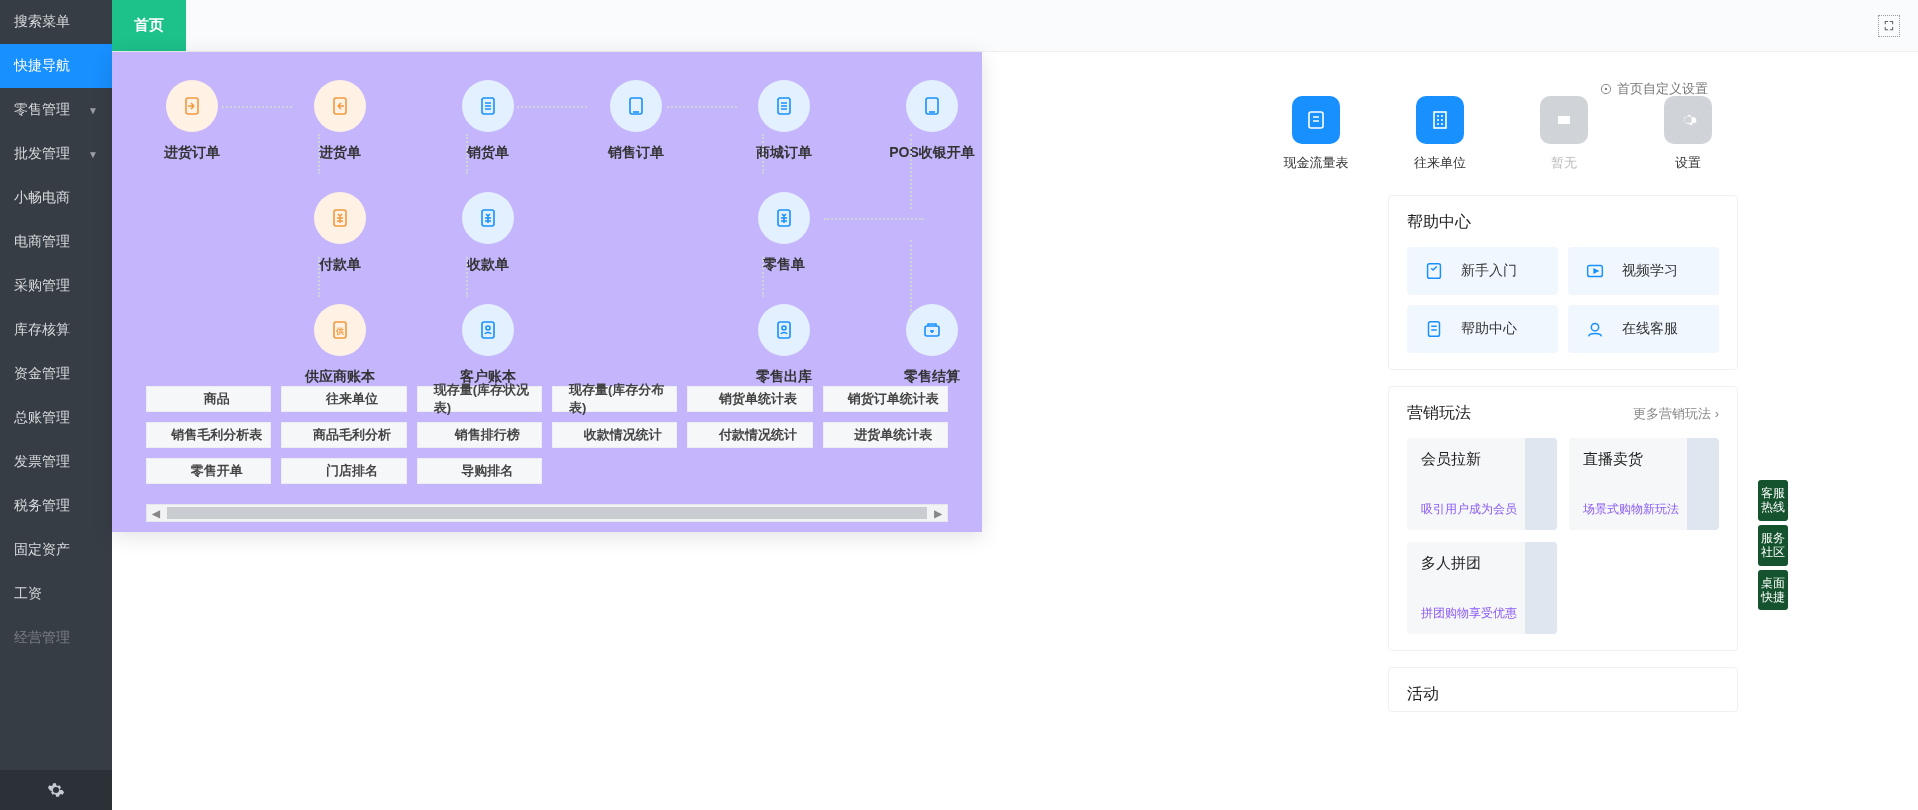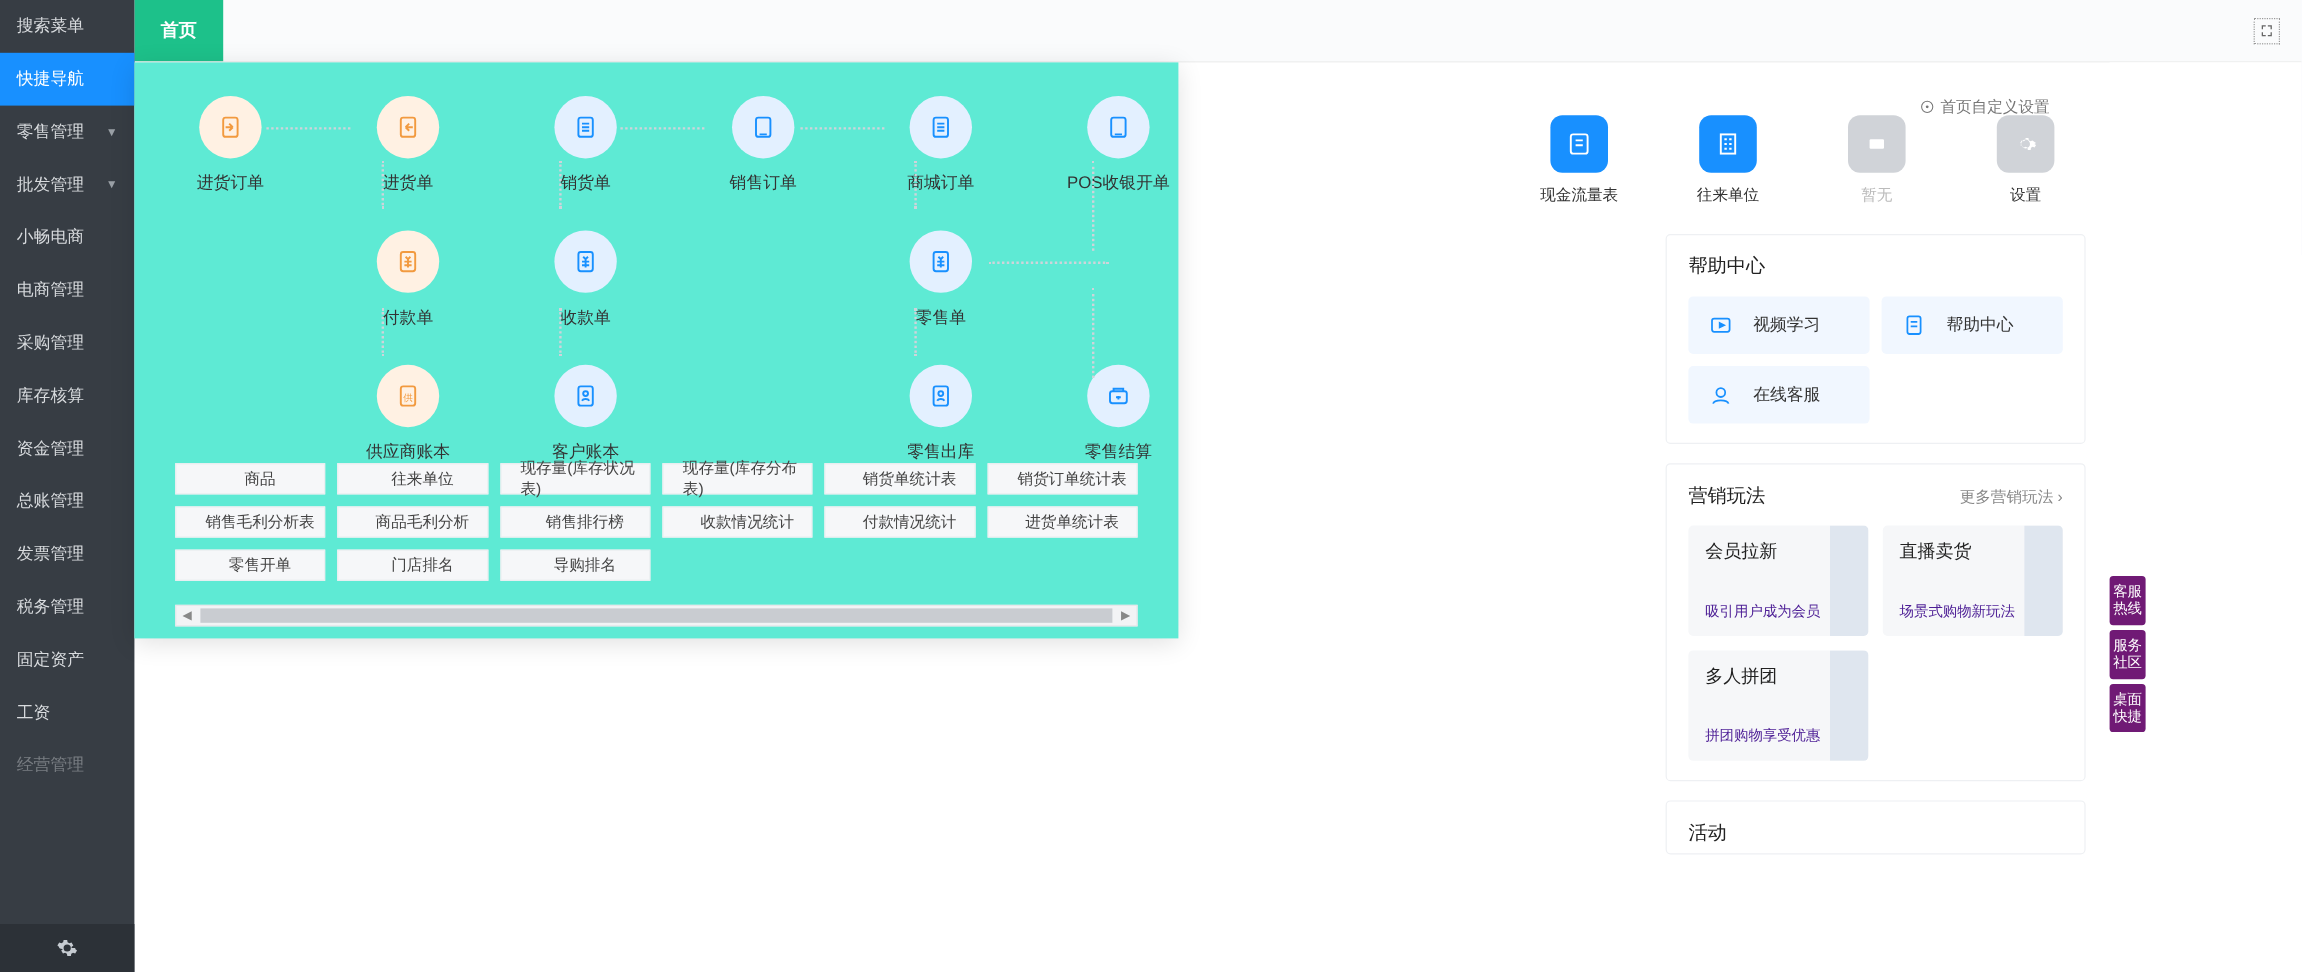--- a/index.html
+++ b/index.html
@@ -43,25 +43,25 @@
 
 .help-grid { display: grid; grid-template-columns: 1fr 1fr; gap: 10px; }
 .help-item { background: #f1f7ff; border-radius: 4px; height: 48px; display: flex; align-items: center; gap: 14px; padding: 0 14px; cursor: pointer; }
 .help-icon { width: 26px; height: 26px; display: flex; align-items: center; justify-content: center; }
 .help-icon svg { width: 22px; height: 22px; stroke: #1890ff; fill: none; stroke-width: 1.6; }
 .help-label { font-size: 14px; color: #333; }
 
 .mkt-grid { display: grid; grid-template-columns: 1fr 1fr; gap: 12px; }
 .mkt-item { background: #f6f7f9; border-radius: 4px; padding: 12px 14px; cursor: pointer; position: relative; overflow: hidden; }
 .mkt-name { font-size: 15px; color: #222; margin-bottom: 4px; }
-.mkt-desc { font-size: 12px; color: #4c1d95; margin-top: 32px; }
+.mkt-desc { font-size: 12px; color: #8b5cf6; margin-top: 32px; }
 .mkt-stripe { position: absolute; right: 0; top: 0; bottom: 0; width: 32px; background: #c8d6e6; opacity: .5; }
 
 
-.flyout { position: absolute; left: 112px; top: 52px; width: 870px; background: #5eead4; box-shadow: 0 4px 20px rgba(0,0,0,.12); padding: 28px 20px 10px; z-index: 100; }
+.flyout { position: absolute; left: 112px; top: 52px; width: 870px; background: #c4b5fd; box-shadow: 0 4px 20px rgba(0,0,0,.12); padding: 28px 20px 10px; z-index: 100; font-weight: bold; }
 
 .flow-rows { display: flex; flex-direction: column; gap: 30px; }
 .flow-row { display: flex; justify-content: flex-start; gap: 100px; padding-left: 30px; position: relative; }
 .flow-node { display: flex; flex-direction: column; align-items: center; gap: 12px; width: 60px; position: relative; }
 .node-circle { width: 52px; height: 52px; border-radius: 50%; display: flex; align-items: center; justify-content: center; }
 .oc { background: #fff1e3; }
 .bc { background: #e3f0ff; }
 .node-circle svg { width: 24px; height: 24px; }
 .oc svg { stroke: #f29a3f; fill: none; stroke-width: 1.6; }
 .bc svg { stroke: #1890ff; fill: none; stroke-width: 1.6; }
@@ -74,21 +74,21 @@
 .section-title { font-size: 14px; color: #333; margin: 24px 0 12px 14px; }
 .func-grid { display: grid; grid-template-columns: repeat(6, 1fr); gap: 10px; padding: 0 14px 10px; }
 .func-btn { height: 26px; background: #f6f7f9; border: 1px solid #eceef1; display: flex; align-items: center; justify-content: center; font-size: 13px; color: #444; cursor: pointer; padding-left: 16px; }
 
 .flyout-scroll { height: 18px; background: #f2f3f5; margin: 10px 14px 0; position: relative; border: 1px solid #e5e7ea; display: flex; align-items: center; }
 .flyout-scroll .track-arrow { width: 18px; text-align: center; color: #888; font-size: 10px; }
 .flyout-scroll .thumb-area { flex: 1; background: #c9ccd1; height: 12px; margin: 0 2px; }
 
 
 .float-tags { position: absolute; right: 130px; top: 480px; display: flex; flex-direction: column; gap: 4px; }
-.ftag { width: 30px; background: #701a75; color: #fff; font-size: 12px; text-align: center; padding: 6px 2px; border-radius: 3px; line-height: 1.2; cursor: pointer; }
+.ftag { width: 30px; background: #14532d; color: #fff; font-size: 12px; text-align: center; padding: 6px 2px; border-radius: 3px; line-height: 1.2; cursor: pointer; }
 
 
 .right-gutter { position: absolute; right: 0; top: 52px; bottom: 0; width: 160px; background: #fff; }
 
 </style>
 </head>
 <body>
 
 <div class="app">
 
@@ -201,20 +201,29 @@
         <div class="sc-label">设置</div>
       </div>
     </div>
 
     <div class="right-col">
       <div class="card">
         <div class="card-title-row">
           <div class="card-title">帮助中心</div>
         </div>
         <div class="help-grid">
+          <div class="help-item">
+            <div class="help-icon">
+                <svg viewBox="0 0 24 24">
+                  <rect x="5" y="4" width="14" height="16" rx="2"></rect>
+                  <path d="M9 9l2 2 4-4"></path>
+                </svg>
+              </div>
+            <span class="help-label">新手入门</span>
+          </div>
           <div class="help-item">
             <div class="help-icon">
                 <svg viewBox="0 0 24 24">
                   <rect x="4" y="6" width="16" height="12" rx="2"></rect>
                   <path d="M11 10l4 2-4 2z" fill="#1890ff"></path>
                 </svg>
               </div>
             <span class="help-label">视频学习</span>
           </div>
           <div class="help-item">

